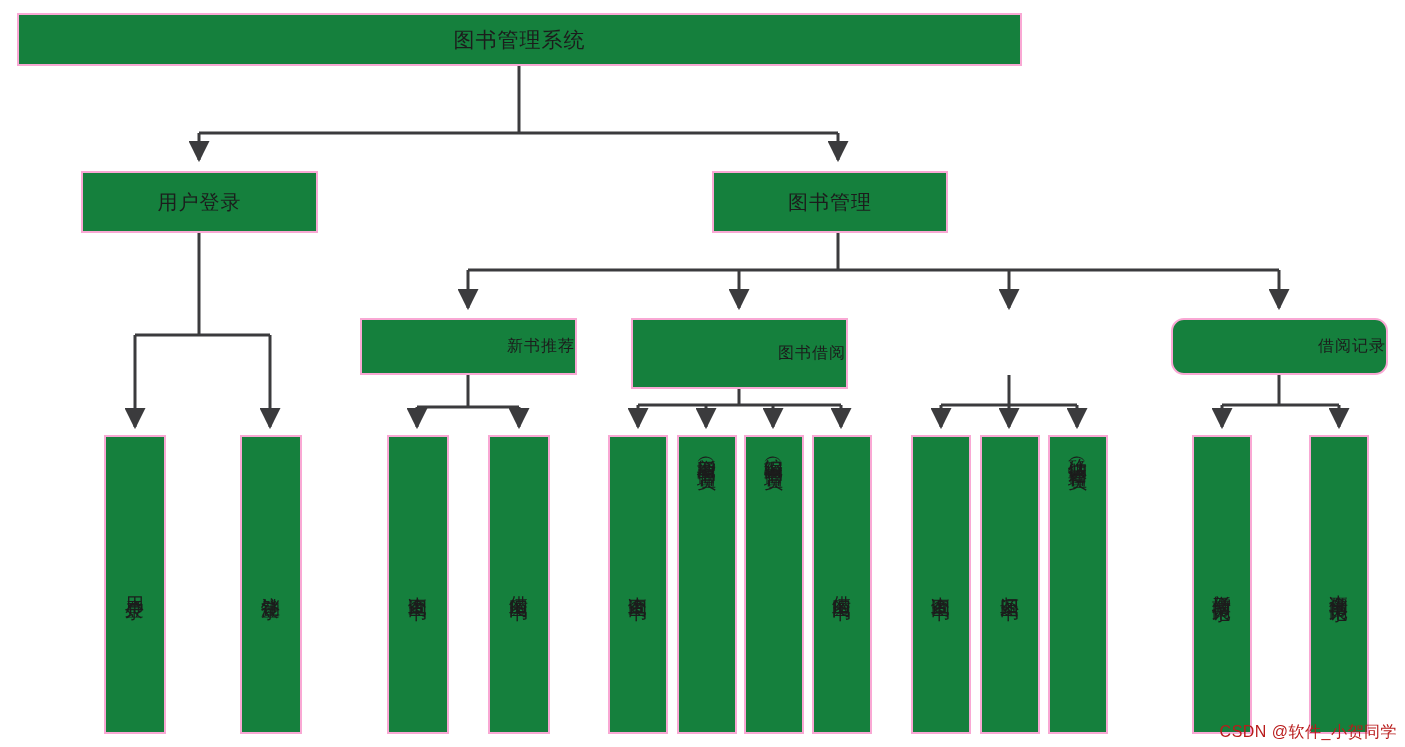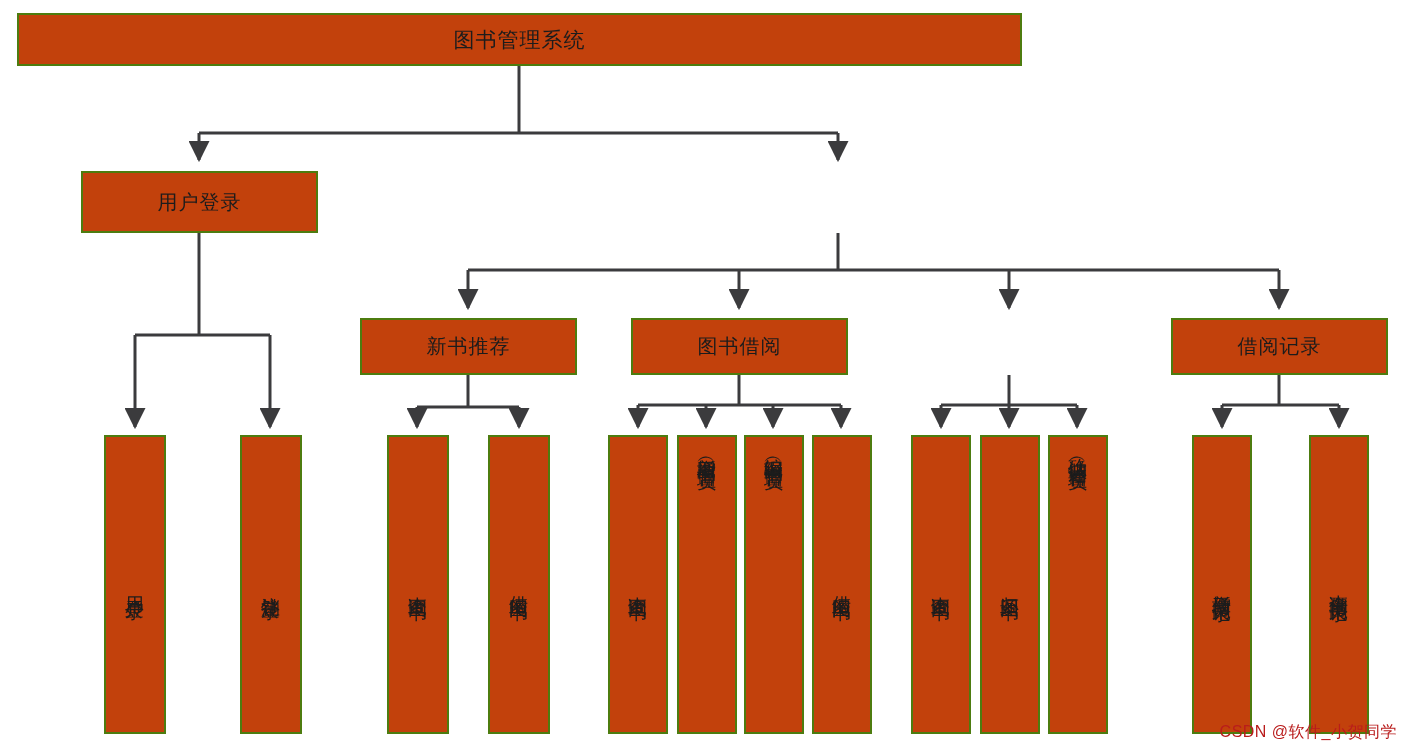--- a/index.html
+++ b/index.html
@@ -22,36 +22,37 @@
     position: absolute;
     left: 0;
     top: 0;
     width: 1405px;
     height: 747px;
     pointer-events: none;
   }
   .node {
     position: absolute;
     box-sizing: border-box;
-    background: #c2410c;
-    border: 2px solid #4d7c0f;
+    background: #15803d;
+    border: 2px solid #f9a8d4;
     display: flex;
     align-items: center;
     justify-content: center;
     color: #1c1c1c;
     z-index: 2;
   }
   .node.root {
     font-size: 21px;
   }
   .node.lvl2 {
     font-size: 20px;
   }
   .node.lvl3 {
-    font-size: 20px;
+    font-size: 16px;
+    justify-content: flex-end;
   }
   .node.leaf {
     align-items: flex-start;
     justify-content: center;
     padding-top: 6px;
     font-size: 19px;
   }
   .vtext {
     writing-mode: vertical-rl;
     text-orientation: upright;
@@ -134,31 +135,34 @@
   </svg>
 
   <div class="node root" style="left:17px; top:13px; width:1005px; height:53px;">
     <span class="htext">图书管理系统</span>
   </div>
 
   <div class="node lvl2" style="left:81px; top:171px; width:237px; height:62px;">
     <span class="htext">用户登录</span>
   </div>
 
+  <div class="node lvl2" style="left:712px; top:171px; width:236px; height:62px;">
+    <span class="htext">图书管理</span>
+  </div>
 
   <div class="node lvl3" style="left:360px; top:318px; width:217px; height:57px;">
     <span class="htext">新书推荐</span>
   </div>
 
-  <div class="node lvl3" style="left:631px; top:318px; width:217px; height:57px;">
+  <div class="node lvl3" style="left:631px; top:318px; width:217px; height:71px;">
     <span class="htext">图书借阅</span>
   </div>
 
 
-  <div class="node lvl3" style="left:1171px; top:318px; width:217px; height:57px;">
+  <div class="node lvl3" style="left:1171px; top:318px; width:217px; height:57px;border-radius:13px;">
     <span class="htext">借阅记录</span>
   </div>
 
   <div class="node leaf center" style="left:104px; top:435px; width:62px; height:299px;">
     <span class="vtext">用户登录</span>
   </div>
 
   <div class="node leaf center" style="left:240px; top:435px; width:62px; height:299px;">
     <span class="vtext">注销登录</span>
   </div>

